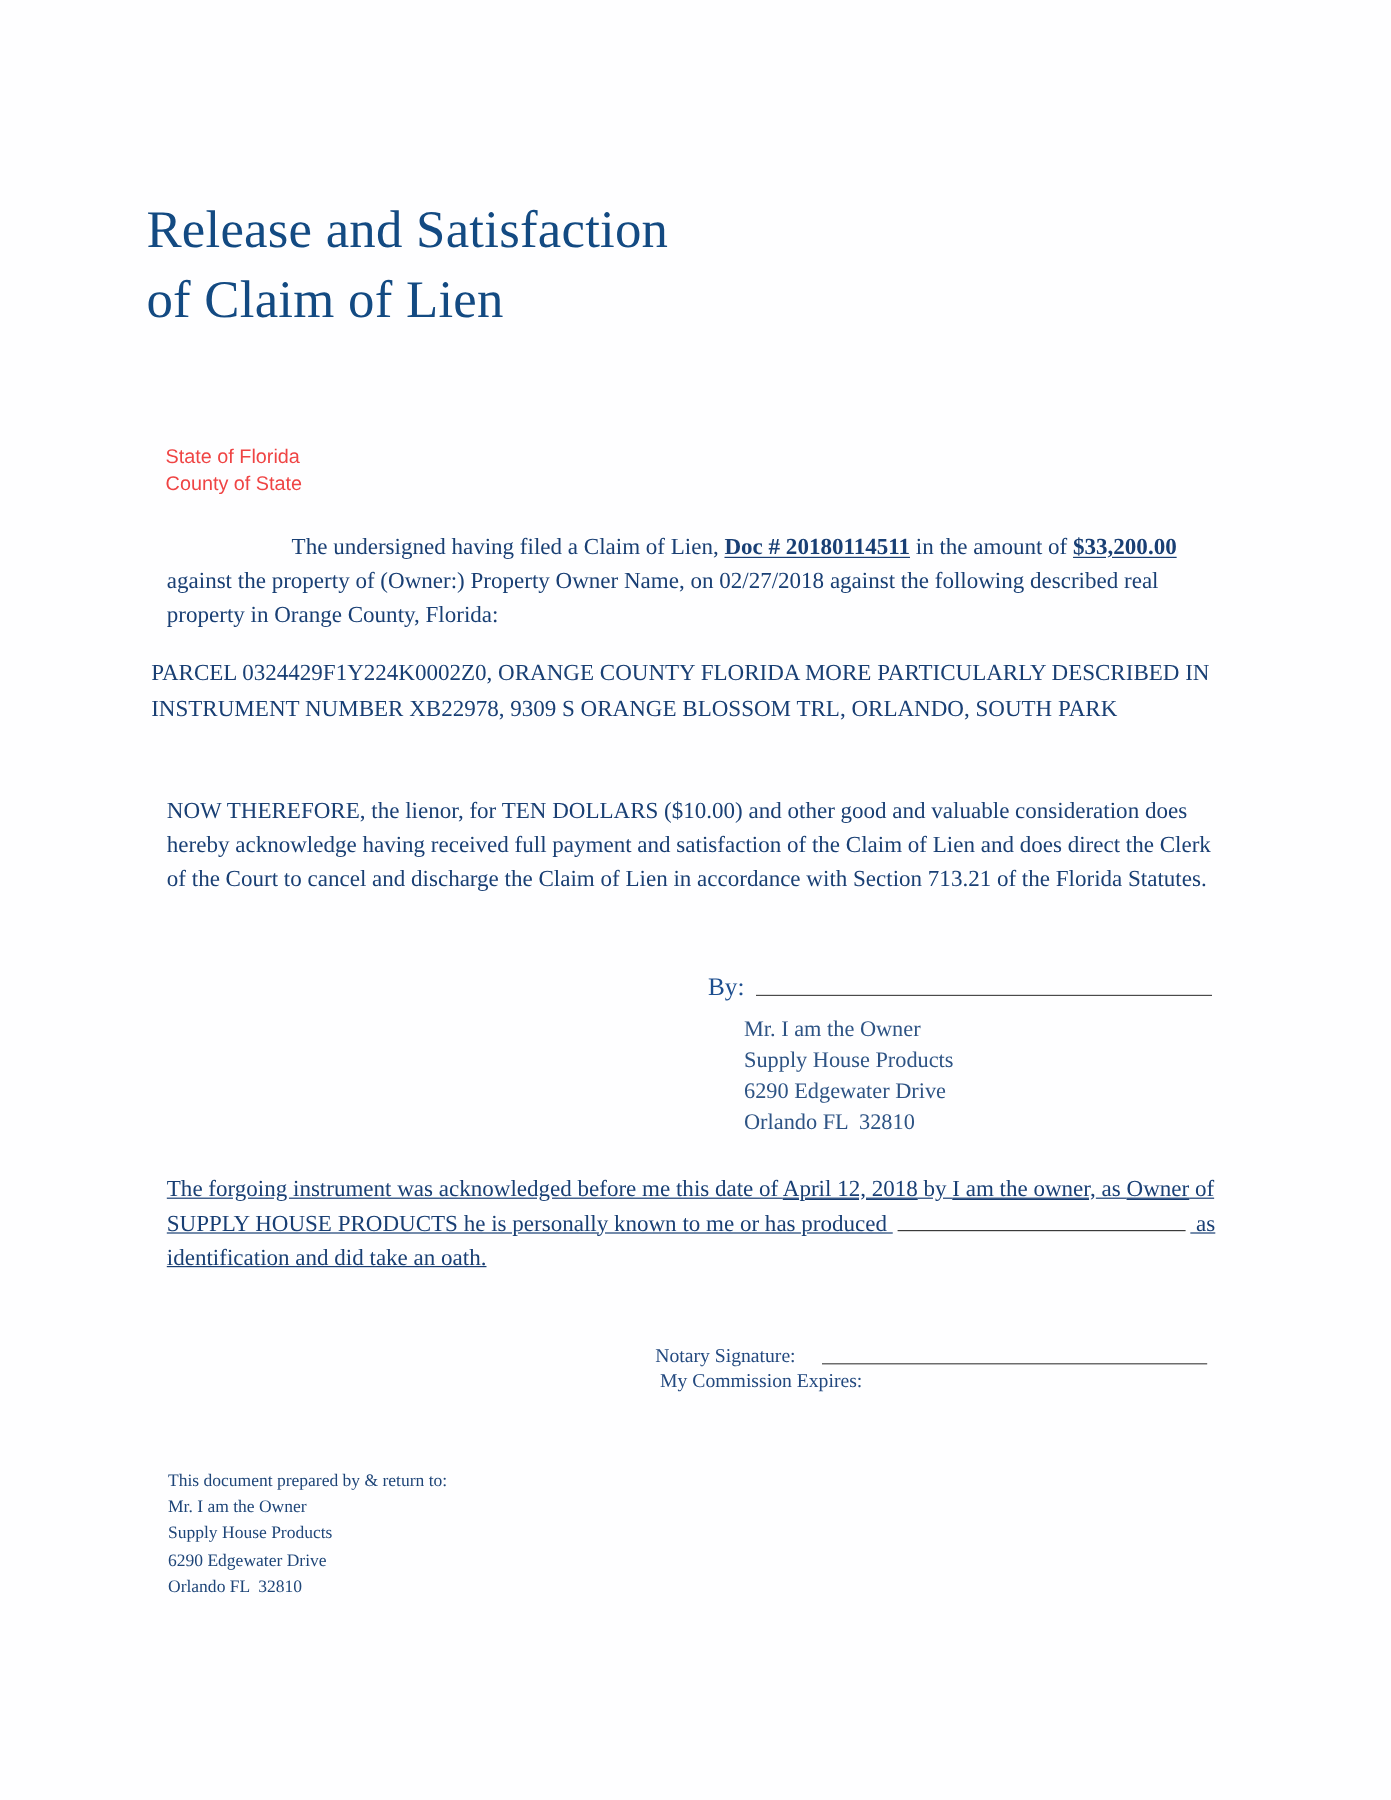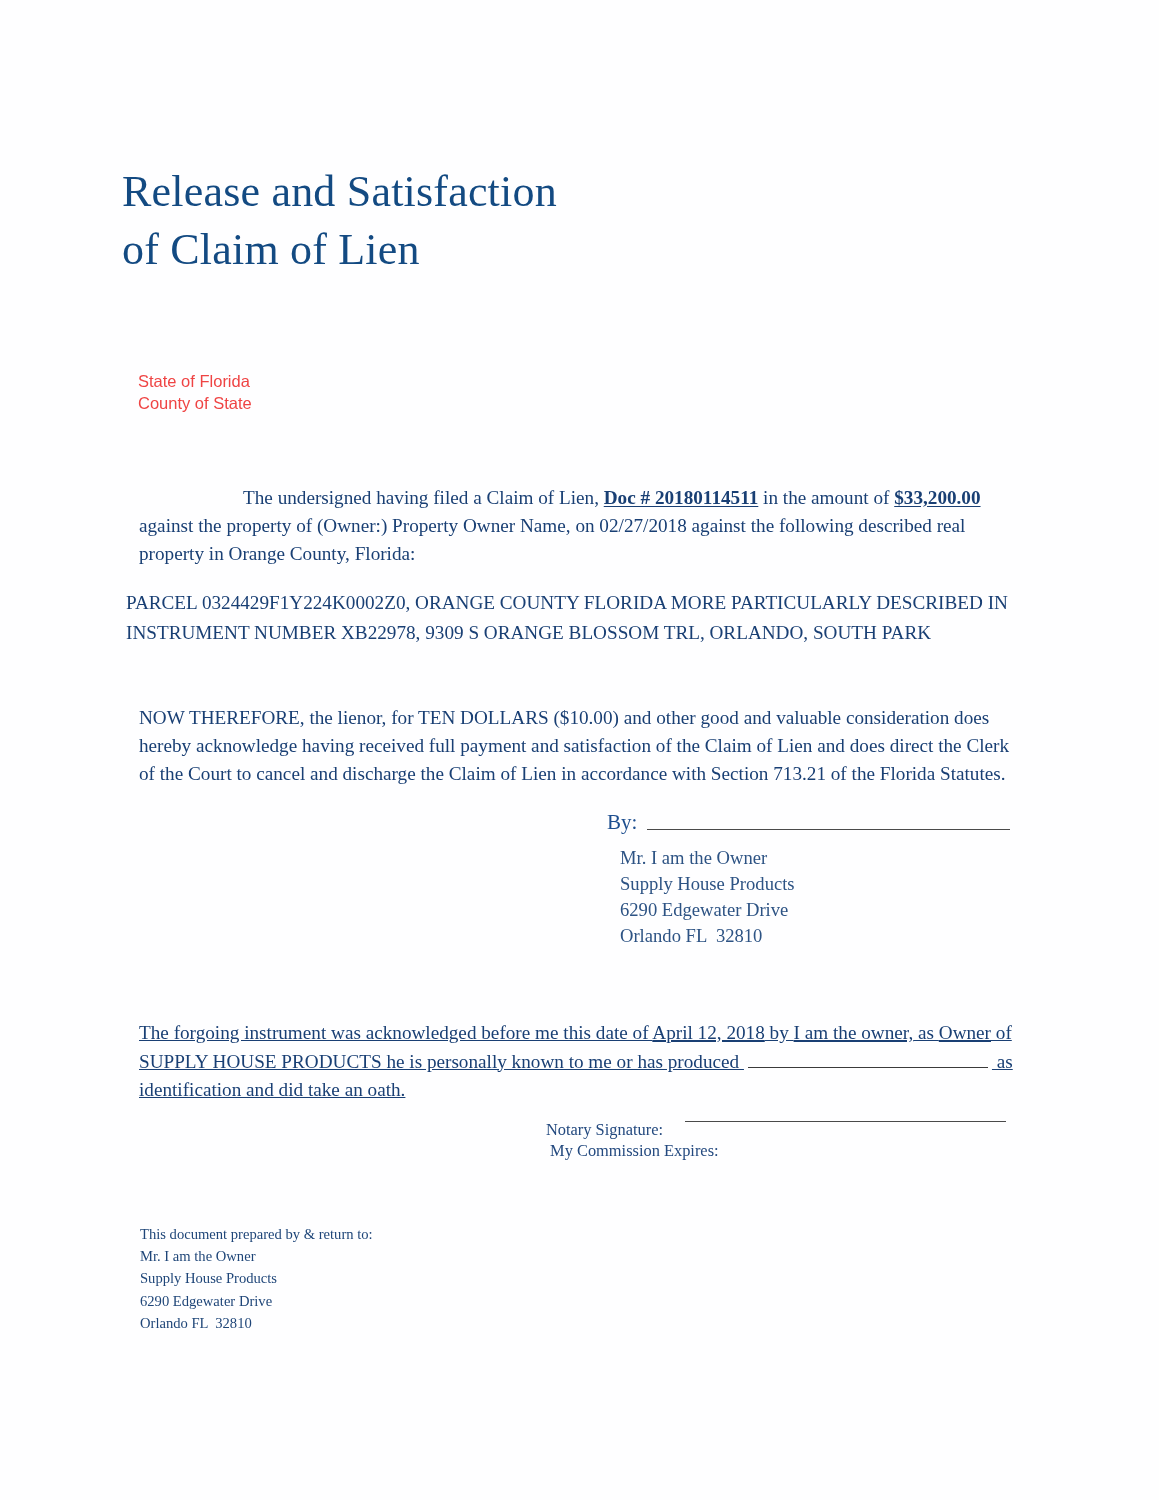--- a/index.html
+++ b/index.html
@@ -50,21 +50,20 @@
   }
   .state-block div { white-space: pre; }
 
   
   .para {
     position: absolute;
     font-size: 19.2px;
     line-height: 1.45;
     color: #193f74;
     text-align: left;
-    margin-top: 41px;
   }
 
   .para-intro {
     left: 139px;
     top: 443px;
     width: 844px;
     text-indent: 104px;
   }
 
   .para-parcel {
@@ -106,21 +105,20 @@
   .sig-area {
     position: absolute;
     left: 590px;
     top: 812px;
     width: 420px;
   }
   .sig-by-row {
     display: flex;
     align-items: flex-end;
     gap: 10px;
-    margin-left: 17px;
   }
   .sig-by-label {
     font-size: 21px;
     color: #1d4e8f;
     line-height: 1;
   }
   .sig-by-rule {
     flex: 1;
     border-bottom: 1.7px solid #4a4a4a;
     height: 1px;
@@ -140,20 +138,21 @@
     position: absolute;
     left: 546px;
     top: 1120px;
     width: 460px;
     font-size: 16.4px;
     line-height: 1.26;
     color: #23497f;
   }
   .notary-row {
     display: flex;
+    align-items: flex-end;
   }
   .notary-label { white-space: pre; }
   .notary-rule {
     flex: 1;
     border-bottom: 1.4px solid #4a4a4a;
     height: 1px;
     margin-left: 22px;
     margin-bottom: 4px;
   }
   .notary-plain { white-space: pre; }

